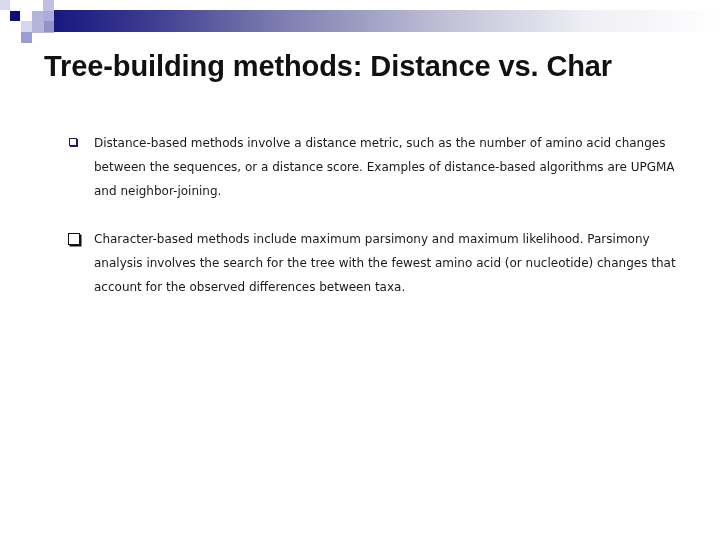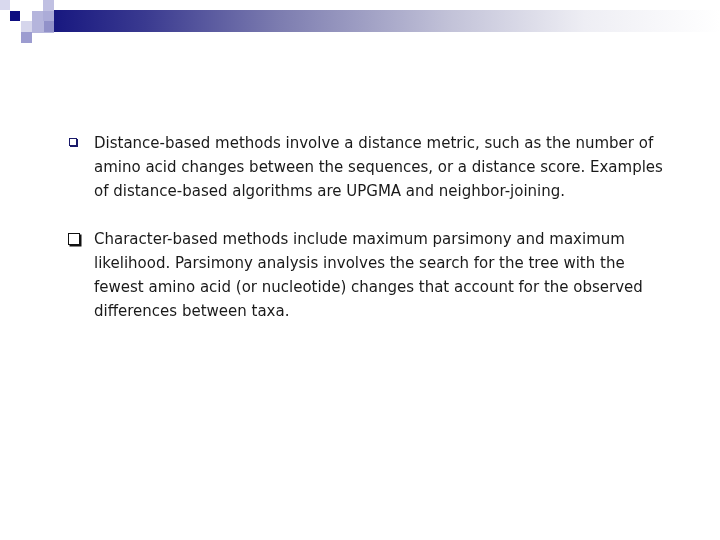--- a/index.html
+++ b/index.html
@@ -74,21 +74,21 @@
     }
     .body {
       position: absolute;
       left: 66px; top: 131px;
       width: 610px;
     }
     .bullet {
       position: relative;
       padding-left: 28px;
       font-family: "DejaVu Sans", sans-serif;
-      font-size: 15px;
+      font-size: 12px;
       line-height: 24px;
       color: #1a1a1a;
       margin-bottom: 24px;
     }
     .bullet-box {
       position: absolute;
       box-sizing: border-box;
     }
     .bullet-box.small {
       left: 3px; top: 7px;
@@ -113,20 +113,21 @@
 
 <div class="slide">
   <div class="sq sq-light-top"></div>
   <div class="sq sq-navy"></div>
   <div class="header-bar"></div>
   <div class="sq sq-top-right"></div>
   <div class="sq sq-mid" style="opacity:0.85;"></div>
   <div class="sq sq-small-light"></div>
   <div class="sq sq-bottom"></div>
 
+  <h1 class="title">Tree-building methods: Distance vs. Char</h1>
 
   <div class="body">
     <div class="bullet">
       <span class="bullet-box small"></span>
       <span class="bullet-text">Distance-based methods involve a distance metric, such as the number of amino acid changes between the sequences, or a distance score. Examples of distance-based algorithms are UPGMA and neighbor-joining.</span>
     </div>
     <div class="bullet">
       <span class="bullet-box large"></span>
       <span class="bullet-text">Character-based methods include maximum parsimony and maximum likelihood. Parsimony analysis involves the search for the tree with the fewest amino acid (or nucleotide) changes that account for the observed differences between taxa.</span>
     </div>

